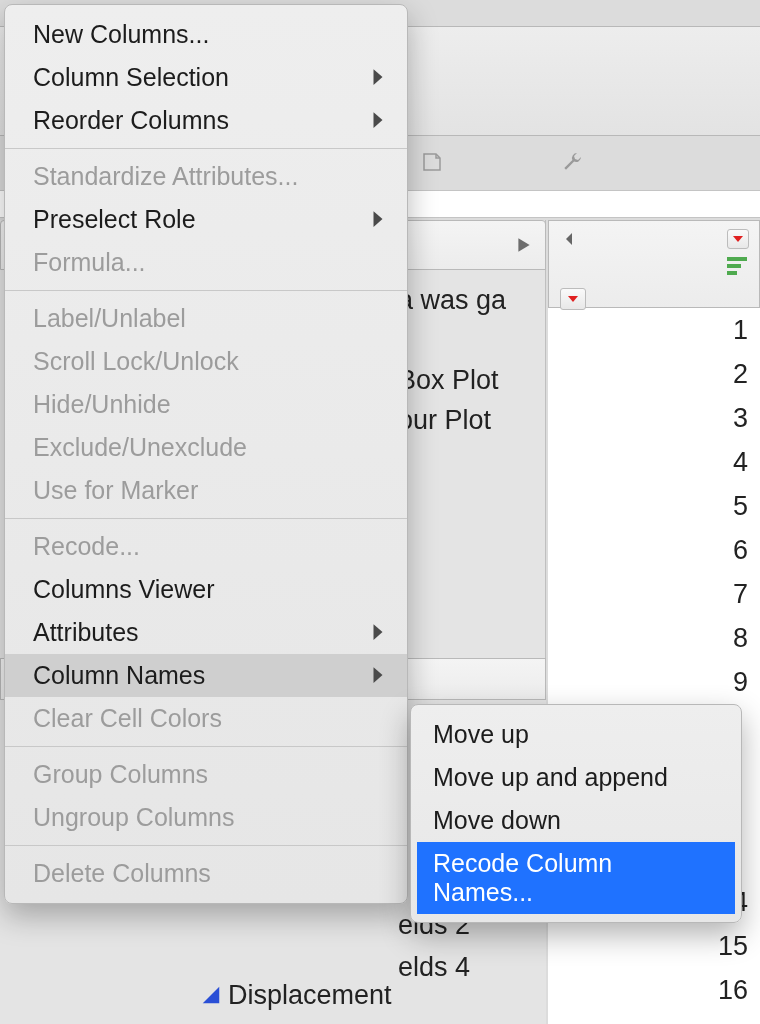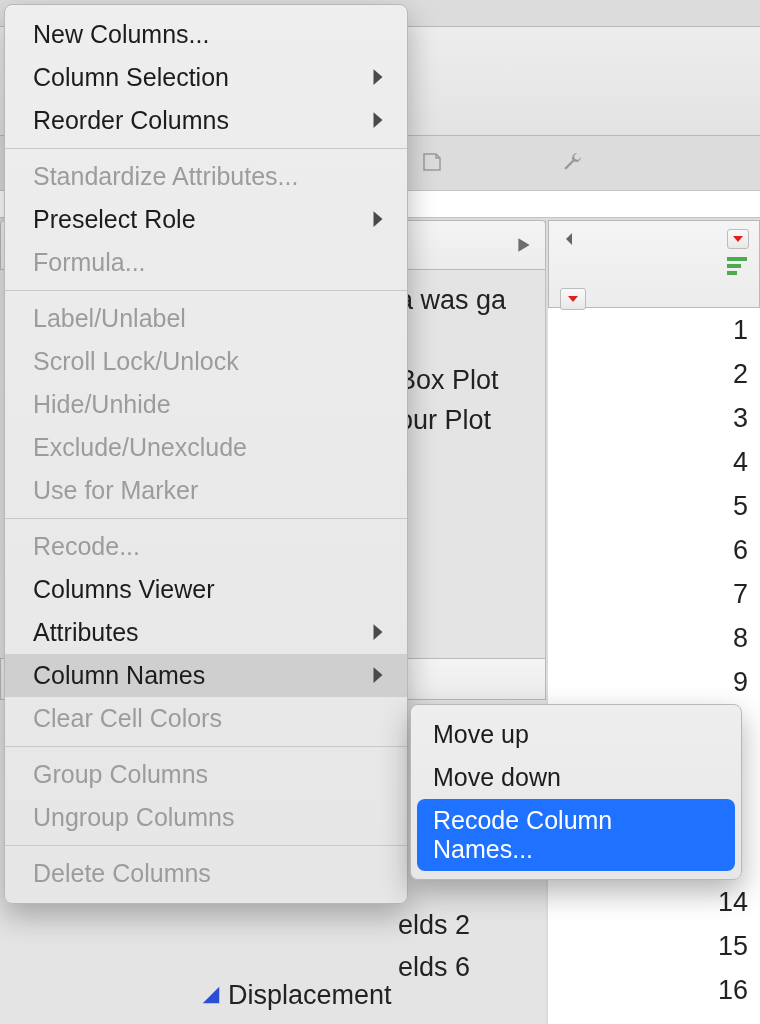--- a/index.html
+++ b/index.html
@@ -128,21 +128,21 @@
     background: linear-gradient(#eeeeee,#e7e7e7);
     border:1px solid #b8b8b8; border-radius:8px;
     box-shadow: 0 12px 30px rgba(0,0,0,.3);
     padding:8px 0;
   }
   .sub-item{
     padding:7px 18px 7px 22px;
     font-size:25px; color:#1c1c1c;
   }
   .sub-item.selected{
-    background:#1f72ff; color:#fff; border-radius:8px; margin:0 6px; padding-left:16px;
+    background:#1f72ff; color:#fff; border-radius:0; margin:0 6px; padding-left:16px;
   }
 </style>
 </head>
 <body>
 
 <div class="bg-toolbar"></div>
 <div class="bg-icon a">
   <svg viewBox="0 0 24 24">
       <path d="M4 4h12l4 4v12H4z" fill="none" stroke="#9a9a9a" stroke-width="1.5"></path>
       <path d="M16 4v4h4" fill="none" stroke="#9a9a9a" stroke-width="1.5"></path>
@@ -168,21 +168,21 @@
   <div>/</div>
   <div>Box Plot</div>
   <div>our Plot</div>
 </div>
 
 <div class="bg-left-header2">
   <span style="position:absolute;left:398px;top:4px;font-size:27px;color:#222">)</span>
 </div>
 <div class="bg-left-body2">
   <div style="top:210px">elds 2</div>
-  <div style="top:252px">elds 6</div>
+  <div style="top:252px">elds 4</div>
 </div>
 
 <div class="bg-right-panel"></div>
 <div class="bg-right-header">
   <span class="arrow-left">
     <svg viewBox="0 0 16 16">
         <path d="M11 2L5 8l6 6z"></path>
       </svg>
   </span>
   <span class="red-drop">
@@ -299,15 +299,16 @@
       <span>Ungroup Columns</span>
     </div>
     <div class="menu-sep"></div>
     <div class="menu-item disabled">
       <span>Delete Columns</span>
     </div>
   </div>
 
 <div class="submenu" id="sub-menu">
     <div class="sub-item">Move up</div>
+    <div class="sub-item">Move up and append</div>
     <div class="sub-item">Move down</div>
     <div class="sub-item selected">Recode Column Names...</div>
   </div>
 
 </body></html>

